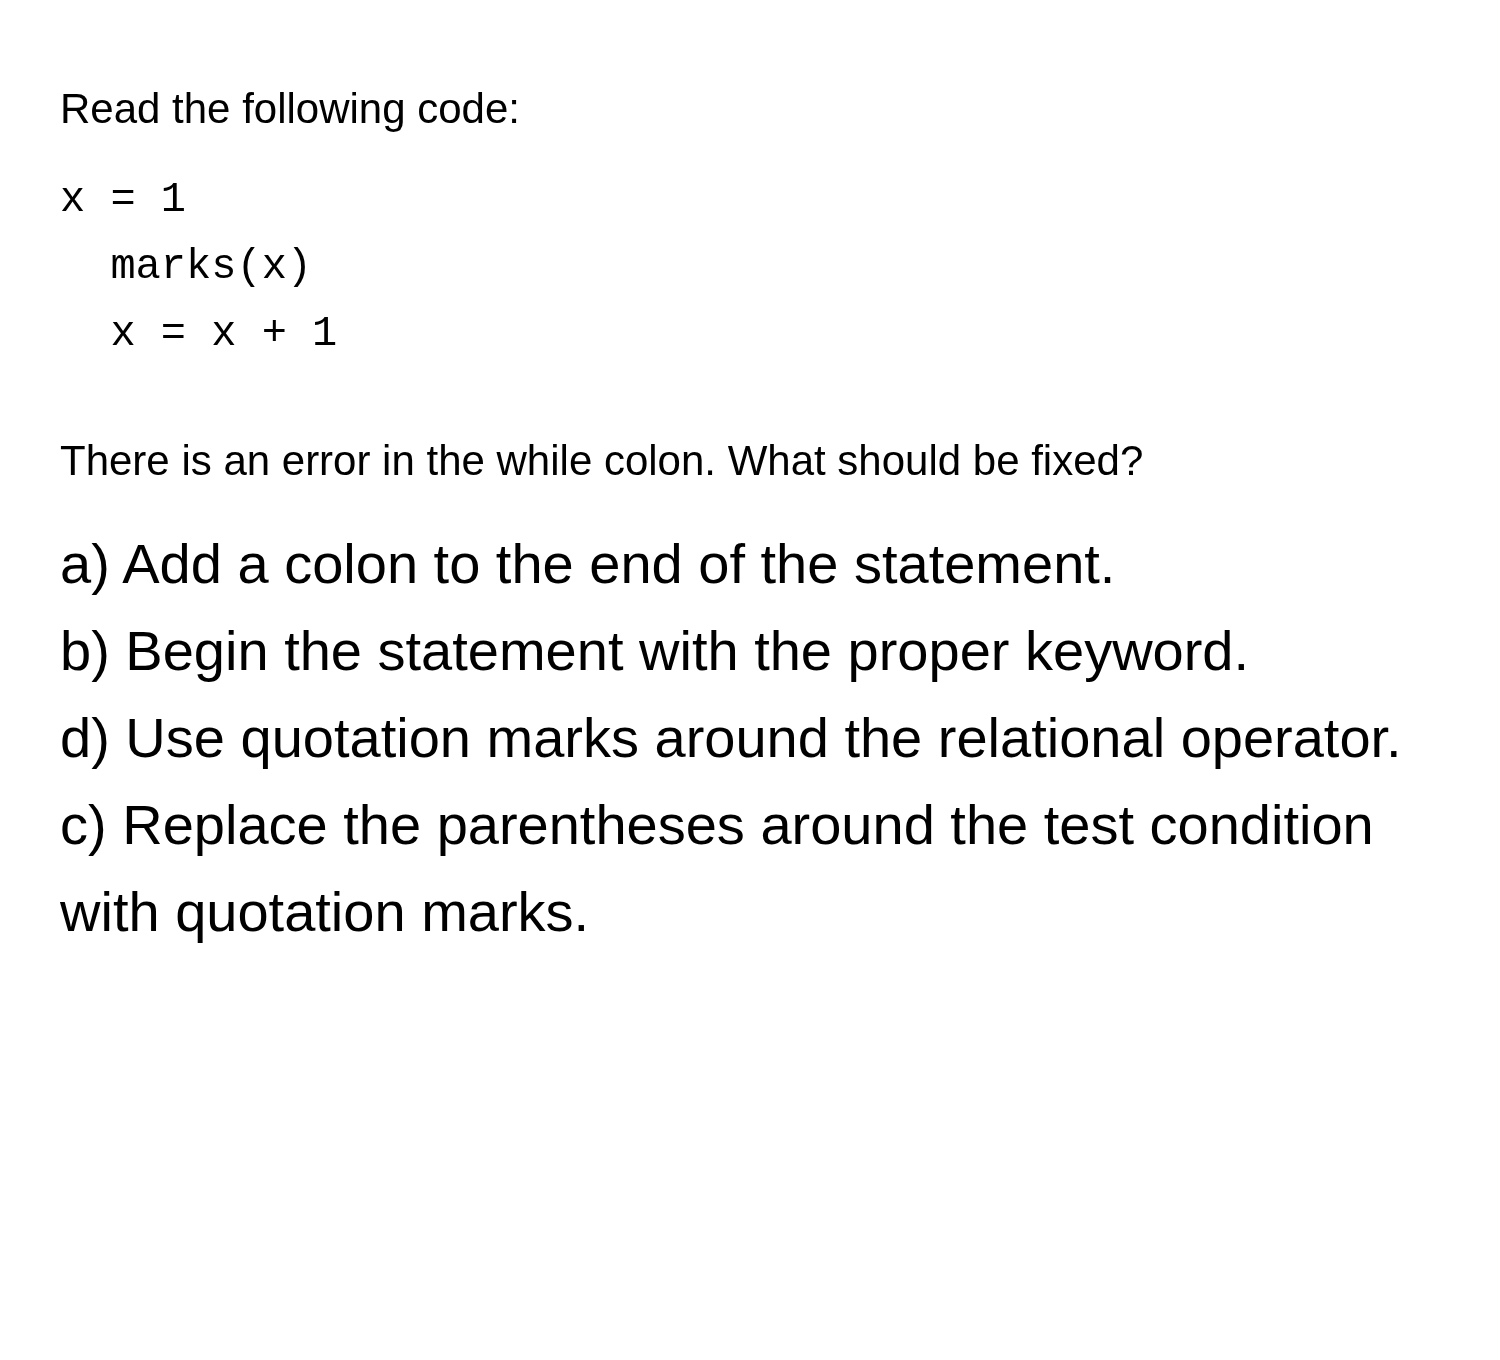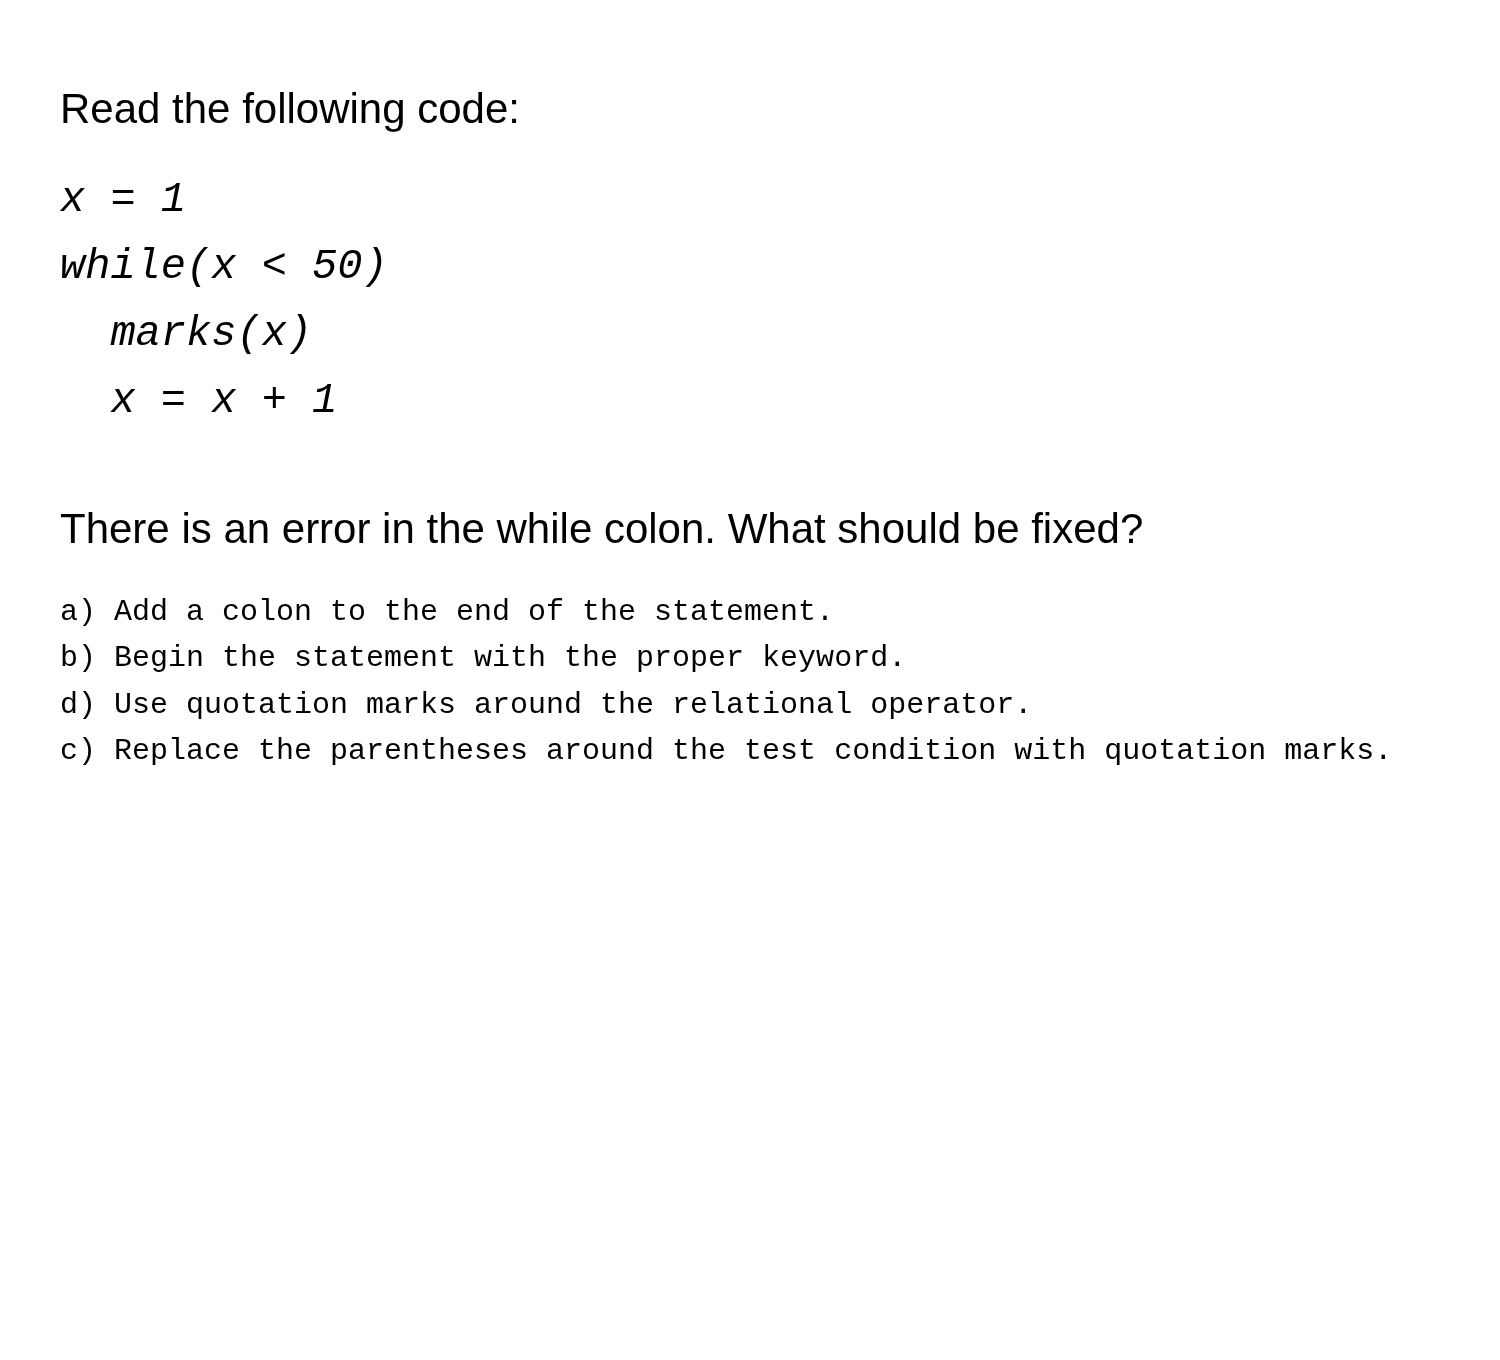--- a/index.html
+++ b/index.html
@@ -18,47 +18,44 @@
     .intro {
       font-size: 42px;
       line-height: 1.4;
       margin-bottom: 28px;
     }
     .code-block {
       font-family: "Courier New", Courier, monospace;
       font-size: 42px;
       line-height: 1.6;
       margin-bottom: 60px;
-      font-style: italic;
     }
     .code-line {
       white-space: pre;
     }
     .question {
       font-size: 42px;
       line-height: 1.55;
       margin-bottom: 28px;
     }
     .options {
-      font-size: 30px;
+      font-size: 56px;
       line-height: 1.55;
-      font-family: Liberation Mono, monospace;
     }
     .option {
       margin-bottom: 0;
     }
   </style>
 </head>
 <body>
 
 <div class="intro">Read the following code:</div>
 
 <div class="code-block">
   <div class="code-line">x = 1</div>
-  <div class="code-line">while(x &lt; 50)</div>
   <div class="code-line">  marks(x)</div>
   <div class="code-line">  x = x + 1</div>
 </div>
 
 <div class="question">There is an error in the while colon. What should be fixed?</div>
 
 <div class="options">
   <div class="option">a) Add a colon to the end of the statement.</div>
   <div class="option">b) Begin the statement with the proper keyword.</div>
   <div class="option">d) Use quotation marks around the relational operator.</div>

